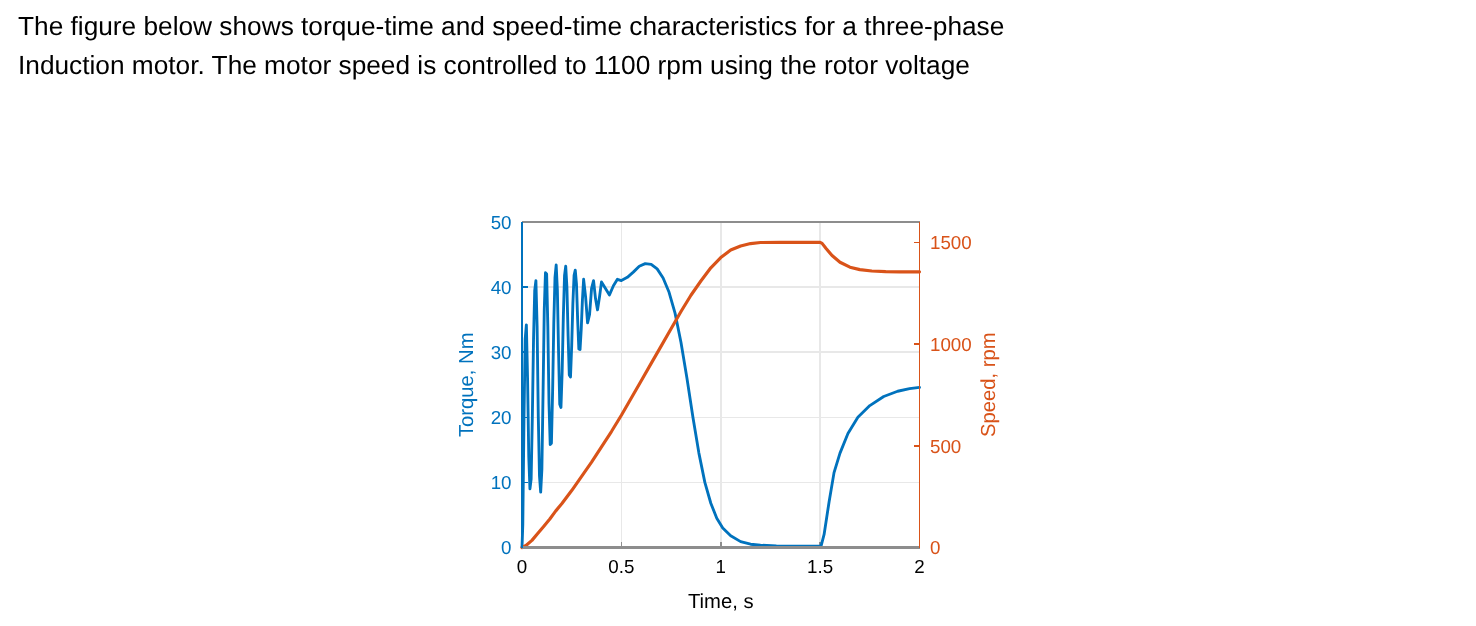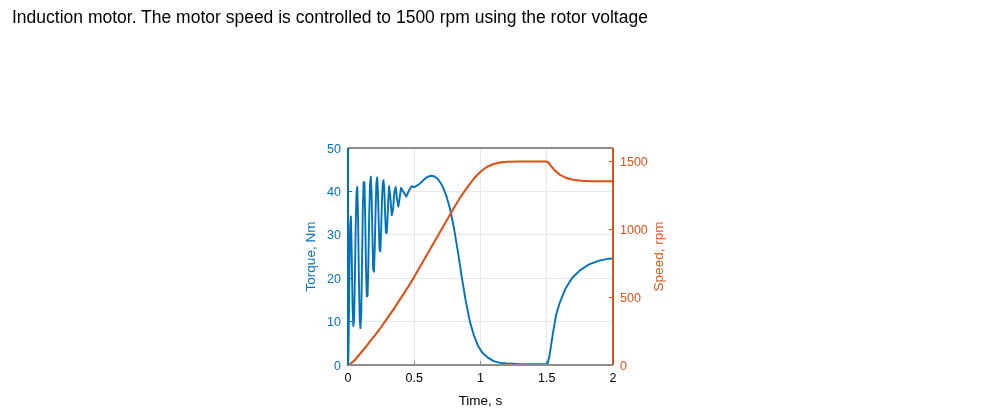--- a/index.html
+++ b/index.html
@@ -57,21 +57,22 @@
   .series-path {
     fill: none;
     stroke-linejoin: round;
     stroke-linecap: round;
   }
 </style>
 </head>
 <body>
 
 <div id="question-text">
-  <p>Induction motor. The motor speed is controlled to 1500 rpm using the rotor voltage</p>
+  <p>The figure below shows torque-time and speed-time characteristics for a three-phase</p>
+  <p>Induction motor. The motor speed is controlled to 1100 rpm using the rotor voltage</p>
 </div>
 
 <div id="figure-container">
   <svg id="chart-svg" width="400" height="285" viewBox="0 0 400 285">
     <g id="grid-group">
         <line x1="50" y1="237" x2="315" y2="237" class="grid-line"></line>
         <line x1="50" y1="193.6" x2="315" y2="193.6" class="grid-line"></line>
         <line x1="50" y1="150.2" x2="315" y2="150.2" class="grid-line"></line>
         <line x1="50" y1="106.80000000000001" x2="315" y2="106.80000000000001" class="grid-line"></line>
         <line x1="50" y1="63.39999999999998" x2="315" y2="63.39999999999998" class="grid-line"></line>

